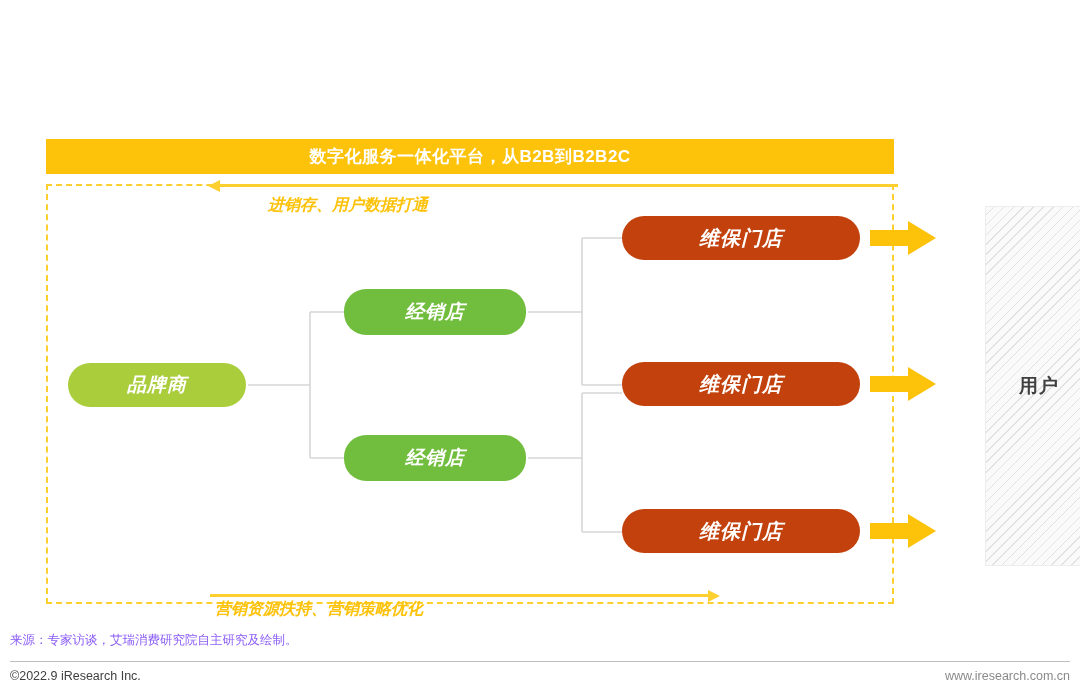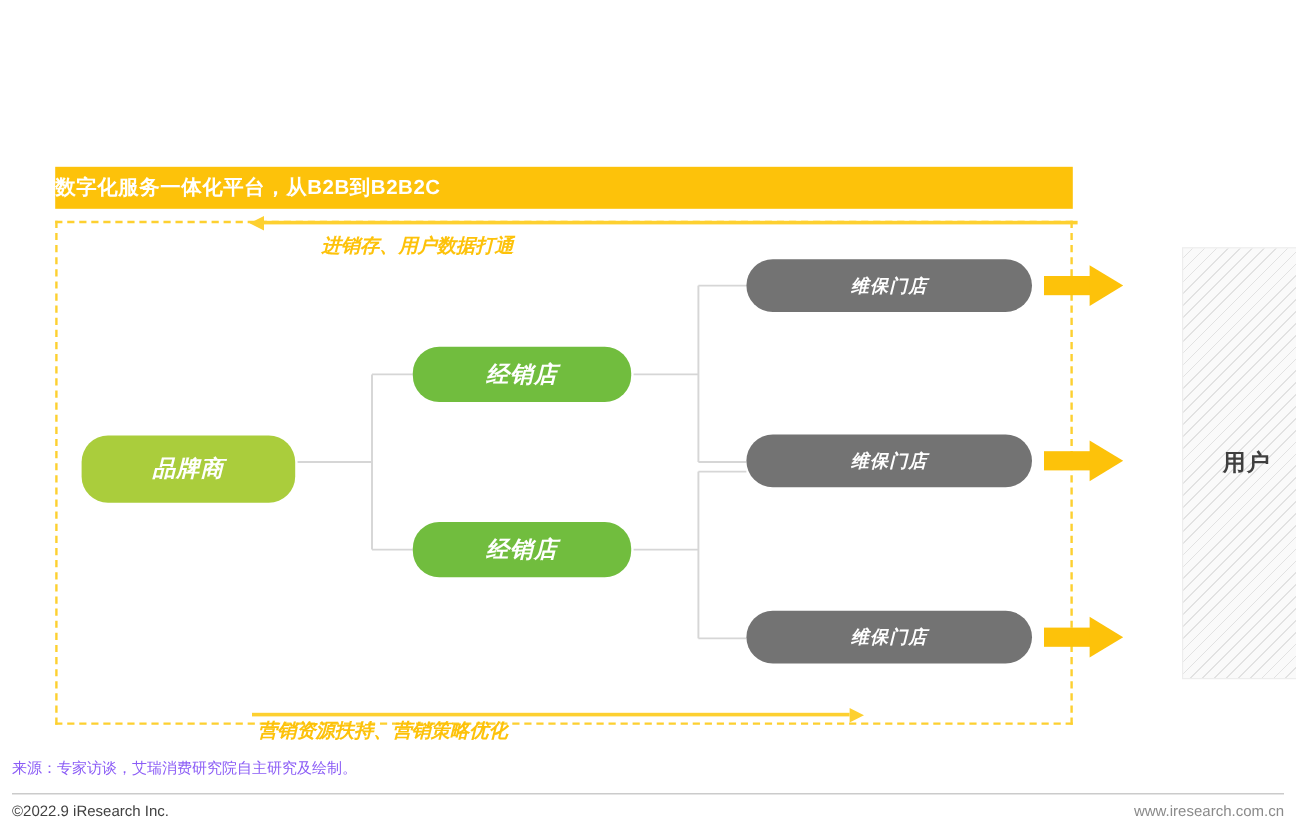--- a/index.html
+++ b/index.html
@@ -28,21 +28,21 @@
   }
 
   
   .banner {
     position: absolute;
     left: 46px; top: 139px;
     width: 848px; height: 35px;
     background: #fdc20a;
     display: flex;
     align-items: center;
-    justify-content: flex-start;
+    justify-content: center;
   }
   .banner-text {
     color: #ffffff;
     font-size: 17px;
     font-weight: bold;
     letter-spacing: 0.5px;
     white-space: nowrap;
   }
 
   
@@ -139,39 +139,39 @@
   }
   .node .shadow {
     position: absolute;
     left: 8px; top: 10px;
     right: -8px; bottom: -10px;
     border-radius: 22px;
     z-index: -1;
   }
   .node-brand {
     left: 68px; top: 363px;
-    width: 178px; height: 56px;
+    width: 178px; height: 44px;
     background: #aacd3c;
     font-size: 19px;
   }
   .node-brand .shadow { background: #e4efc4; }
 
   .node-dealer {
     width: 182px; height: 46px;
     background: #71bd3e;
     font-size: 19px;
   }
   .node-dealer .shadow { background: #dbeccb; }
   .dealer-1 { left: 344px; top: 289px; }
   .dealer-2 { left: 344px; top: 435px; }
 
   .node-store {
     width: 238px; height: 44px;
-    background: #737373;
-    font-size: 15px;
+    background: #c2410c;
+    font-size: 20px;
     border-radius: 22px;
   }
   .node-store .shadow { background: #cdeefb; }
   .store-1 { left: 622px; top: 216px; }
   .store-2 { left: 622px; top: 362px; }
   .store-3 { left: 622px; top: 509px; }
 
   
   .block-arrow {
     position: absolute;

